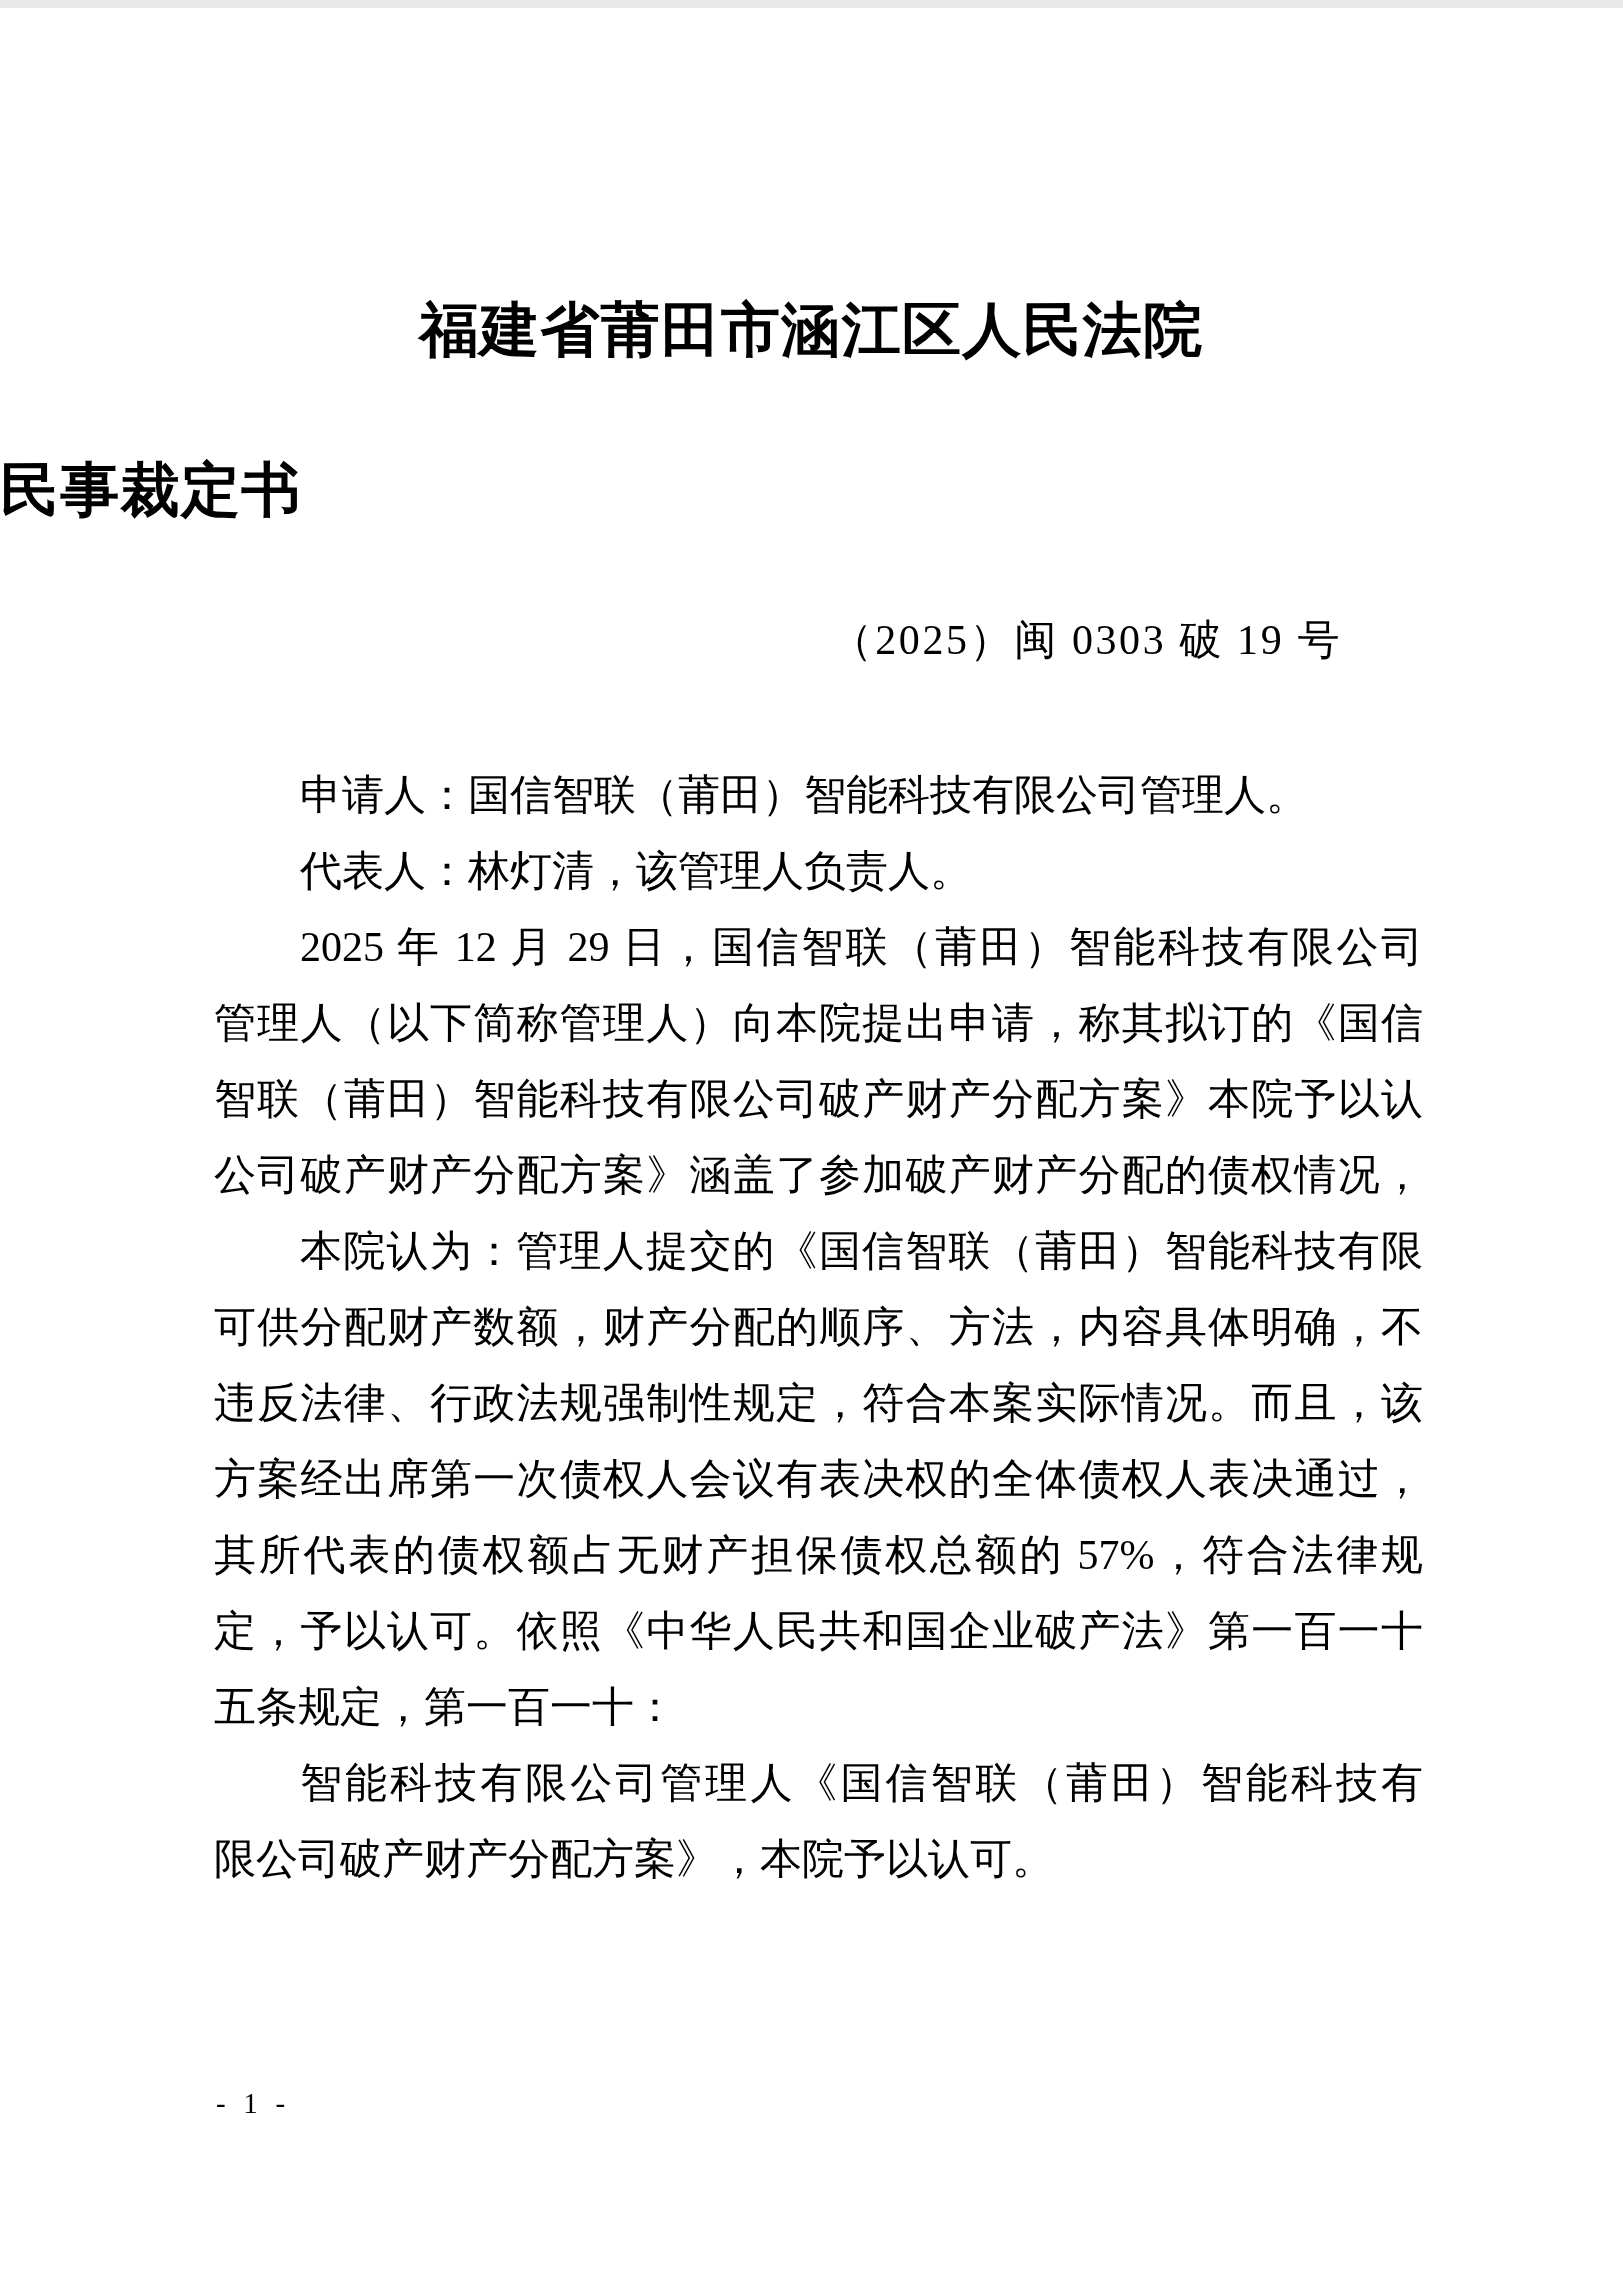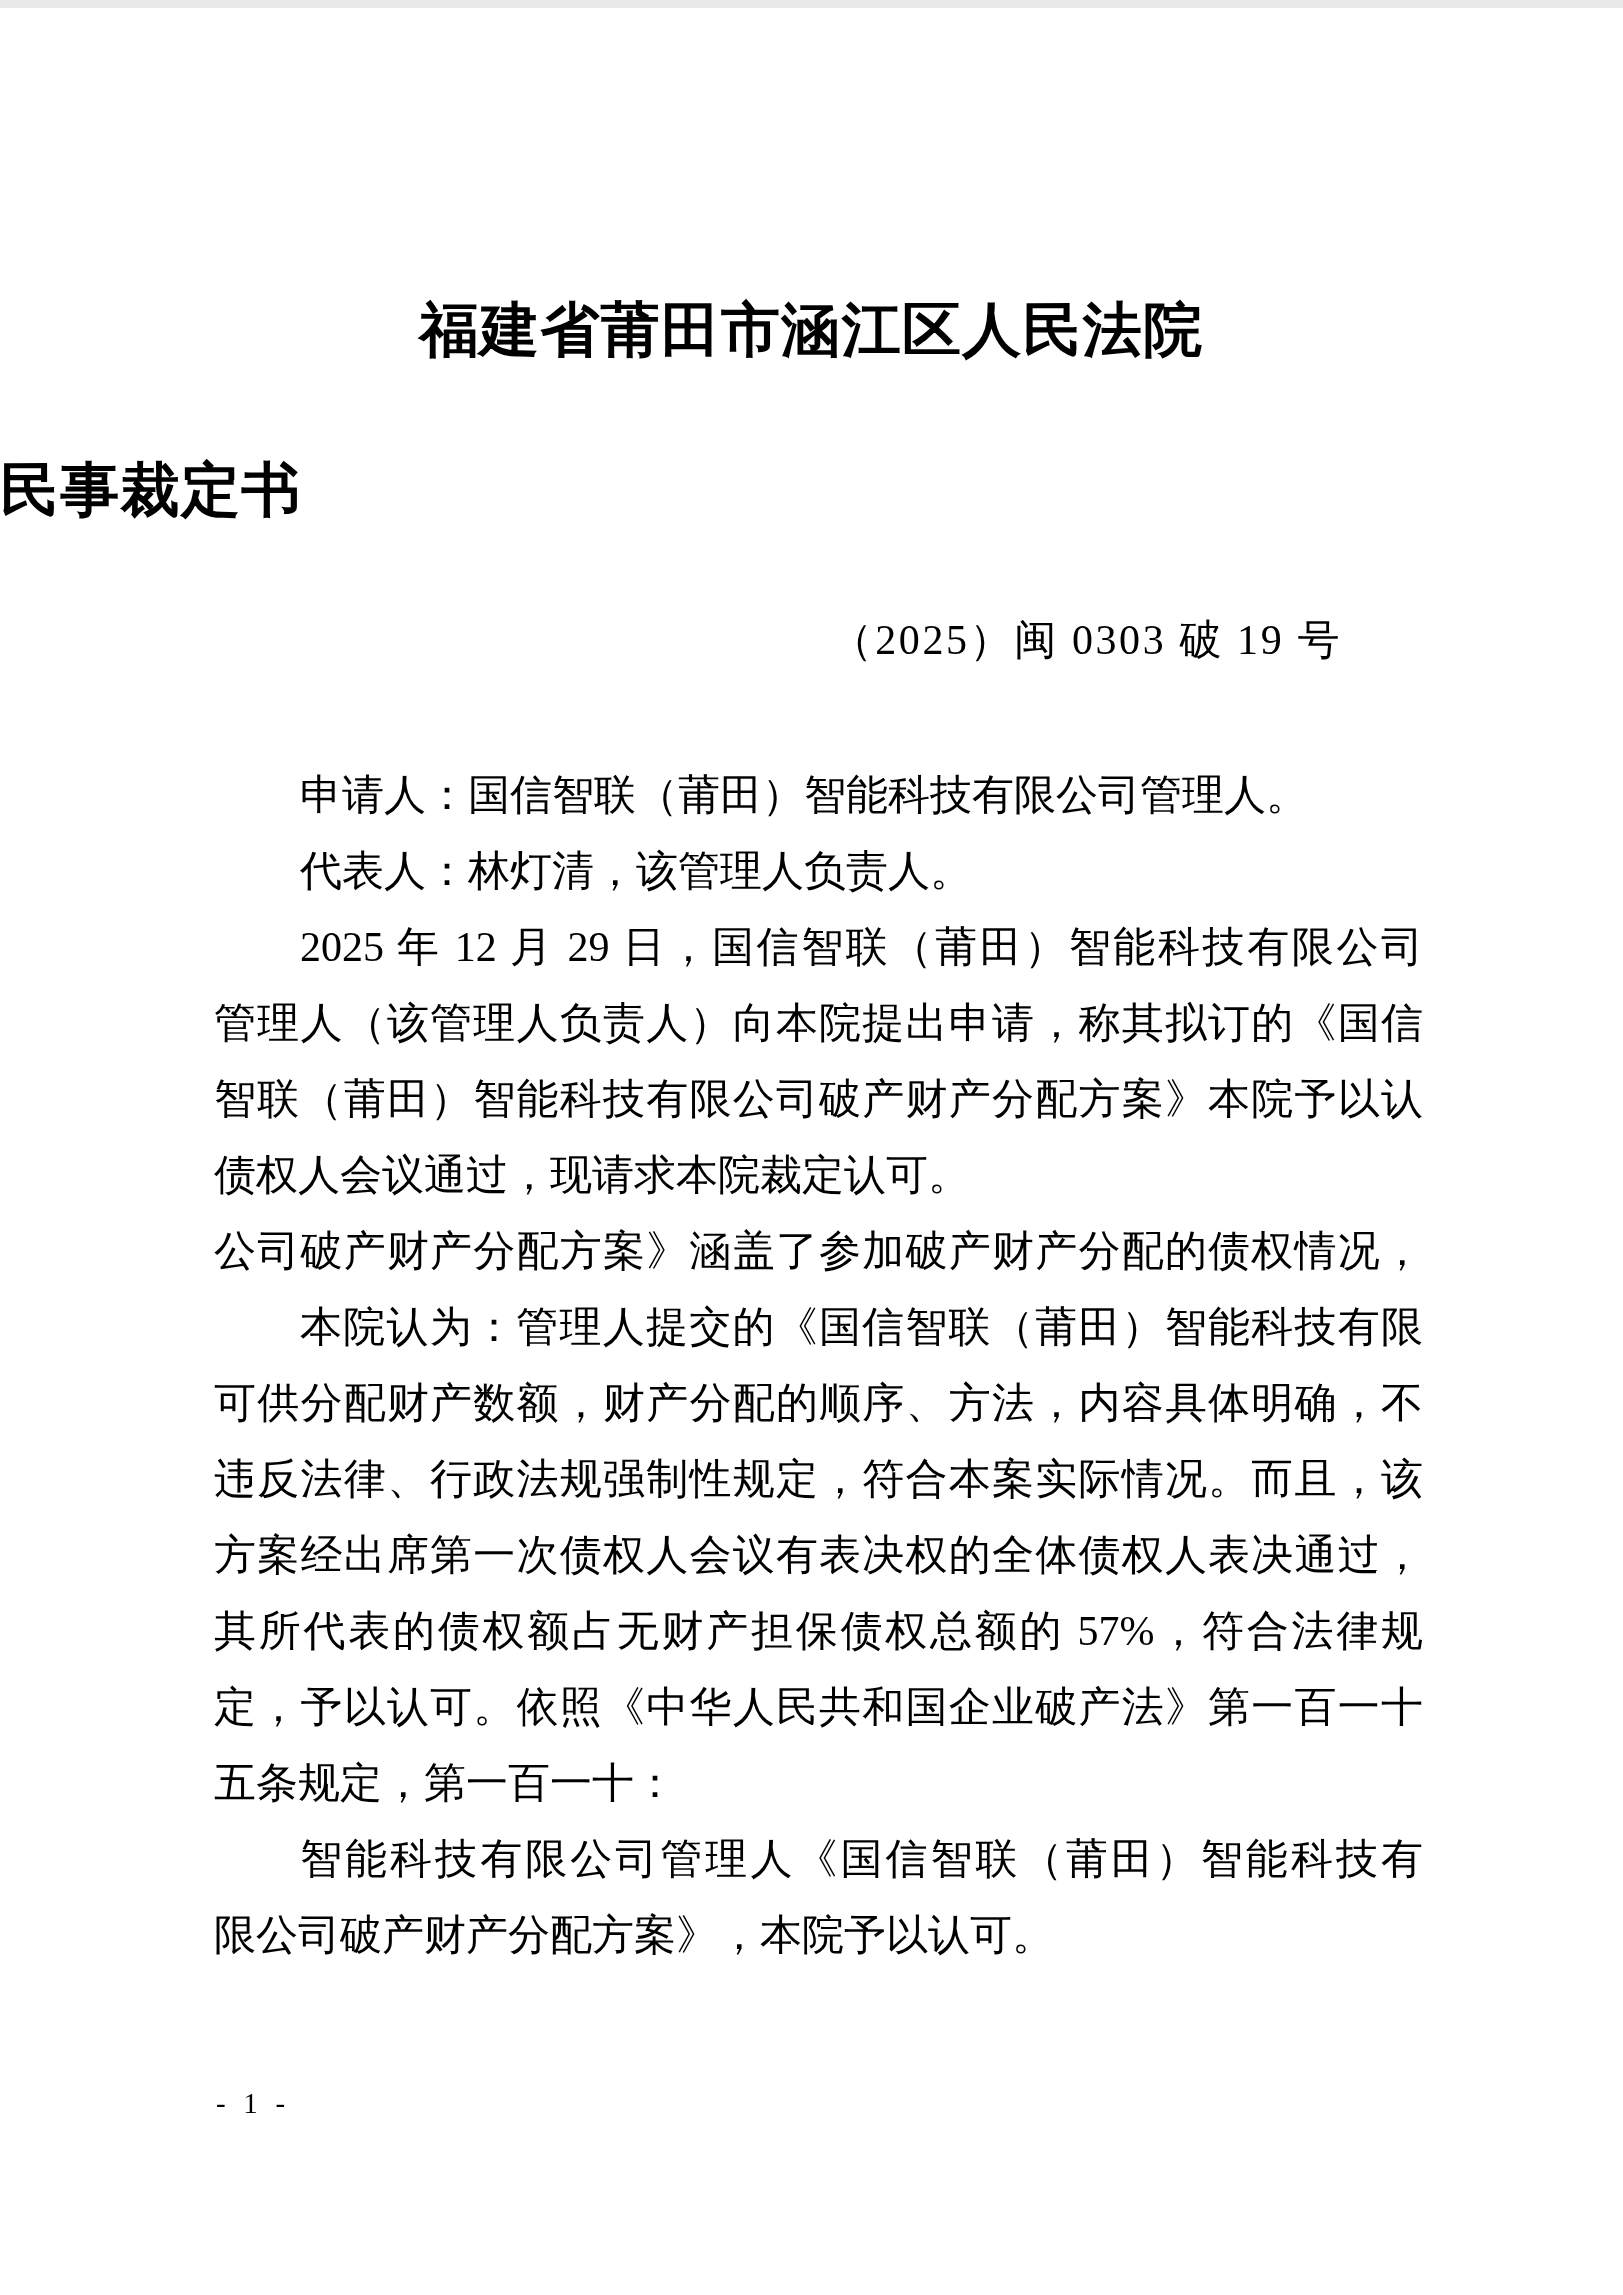--- a/index.html
+++ b/index.html
@@ -84,23 +84,22 @@
   <div class="court-name">福建省莆田市涵江区人民法院</div>
 
   <div class="doc-type">民事裁定书</div>
 
   <div class="case-number">（2025）闽 0303 破 19 号</div>
 
   <div class="body-block">
       <div class="line indent short">申请人：国信智联（莆田）智能科技有限公司管理人。</div>
       <div class="line indent short">代表人：林灯清，该管理人负责人。</div>
       <div class="line indent">2025 年 12 月 29 日，国信智联（莆田）智能科技有限公司</div>
-      <div class="line">管理人（该管理人负责人）向本院提出申请，称其拟订的《国信</div>
+      <div class="line">管理人（以下简称管理人）向本院提出申请，称其拟订的《国信</div>
       <div class="line">智联（莆田）智能科技有限公司破产财产分配方案》本院予以认可</div>
-      <div class="line short">债权人会议通过，现请求本院裁定认可。</div>
       <div class="line">公司破产财产分配方案》涵盖了参加破产财产分配的债权情况，</div>
       <div class="line indent">本院认为：管理人提交的《国信智联（莆田）智能科技有限</div>
       <div class="line">可供分配财产数额，财产分配的顺序、方法，内容具体明确，不</div>
       <div class="line">违反法律、行政法规强制性规定，符合本案实际情况。而且，该</div>
       <div class="line">方案经出席第一次债权人会议有表决权的全体债权人表决通过，</div>
       <div class="line">其所代表的债权额占无财产担保债权总额的 57%，符合法律规</div>
       <div class="line">定，予以认可。依照《中华人民共和国企业破产法》第一百一十</div>
       <div class="line short">五条规定，第一百一十：</div>
       <div class="line indent">智能科技有限公司管理人《国信智联（莆田）智能科技有</div>
       <div class="line short">限公司破产财产分配方案》，本院予以认可。</div>

